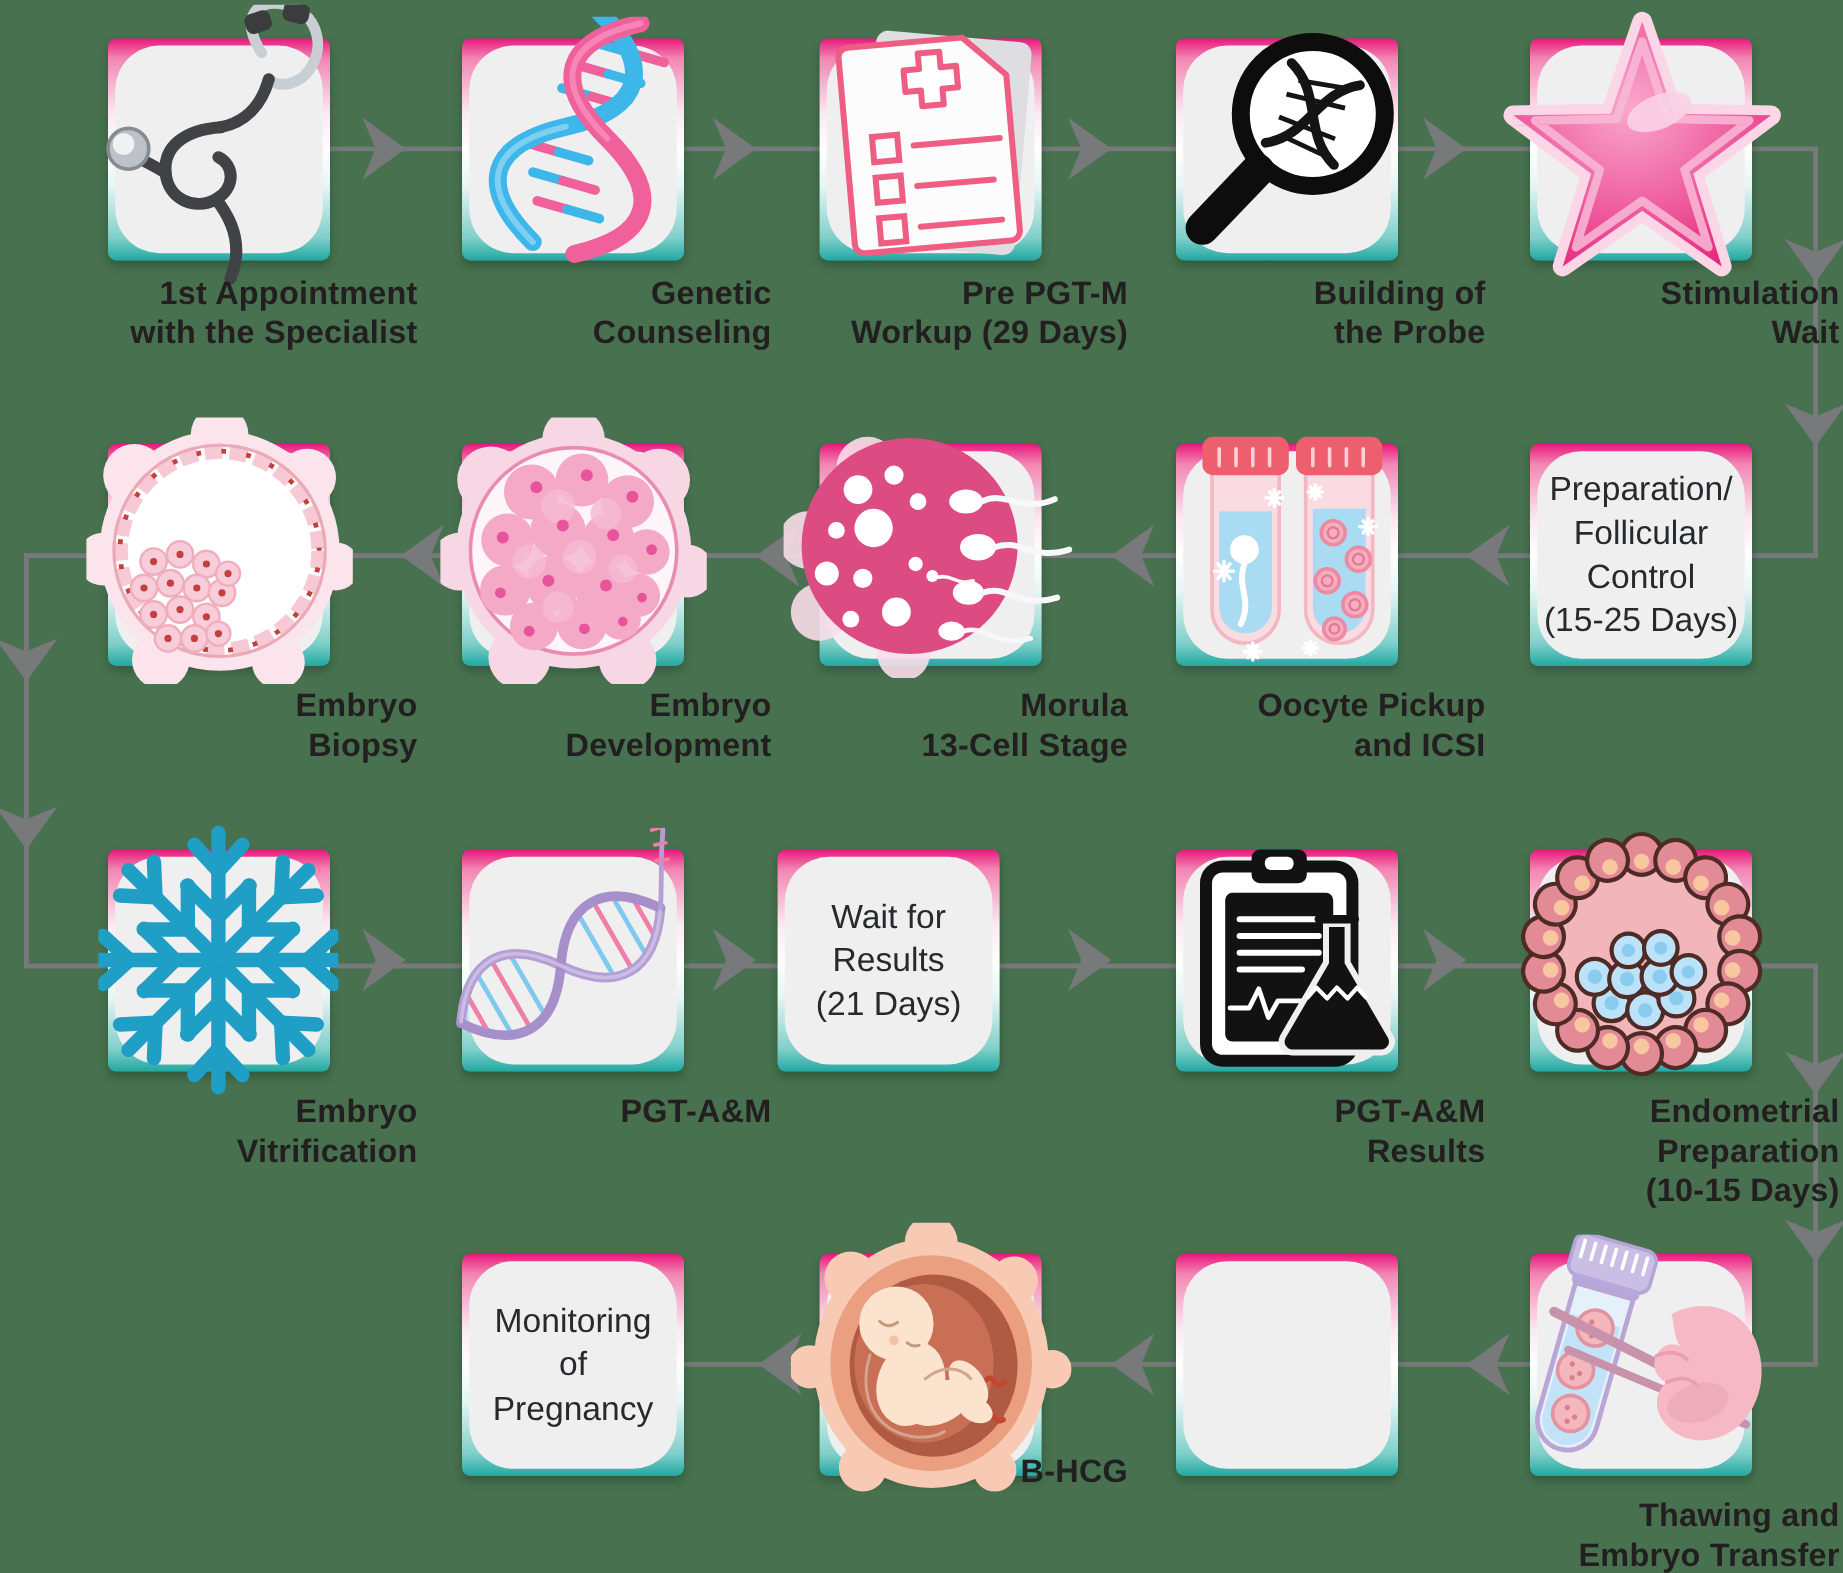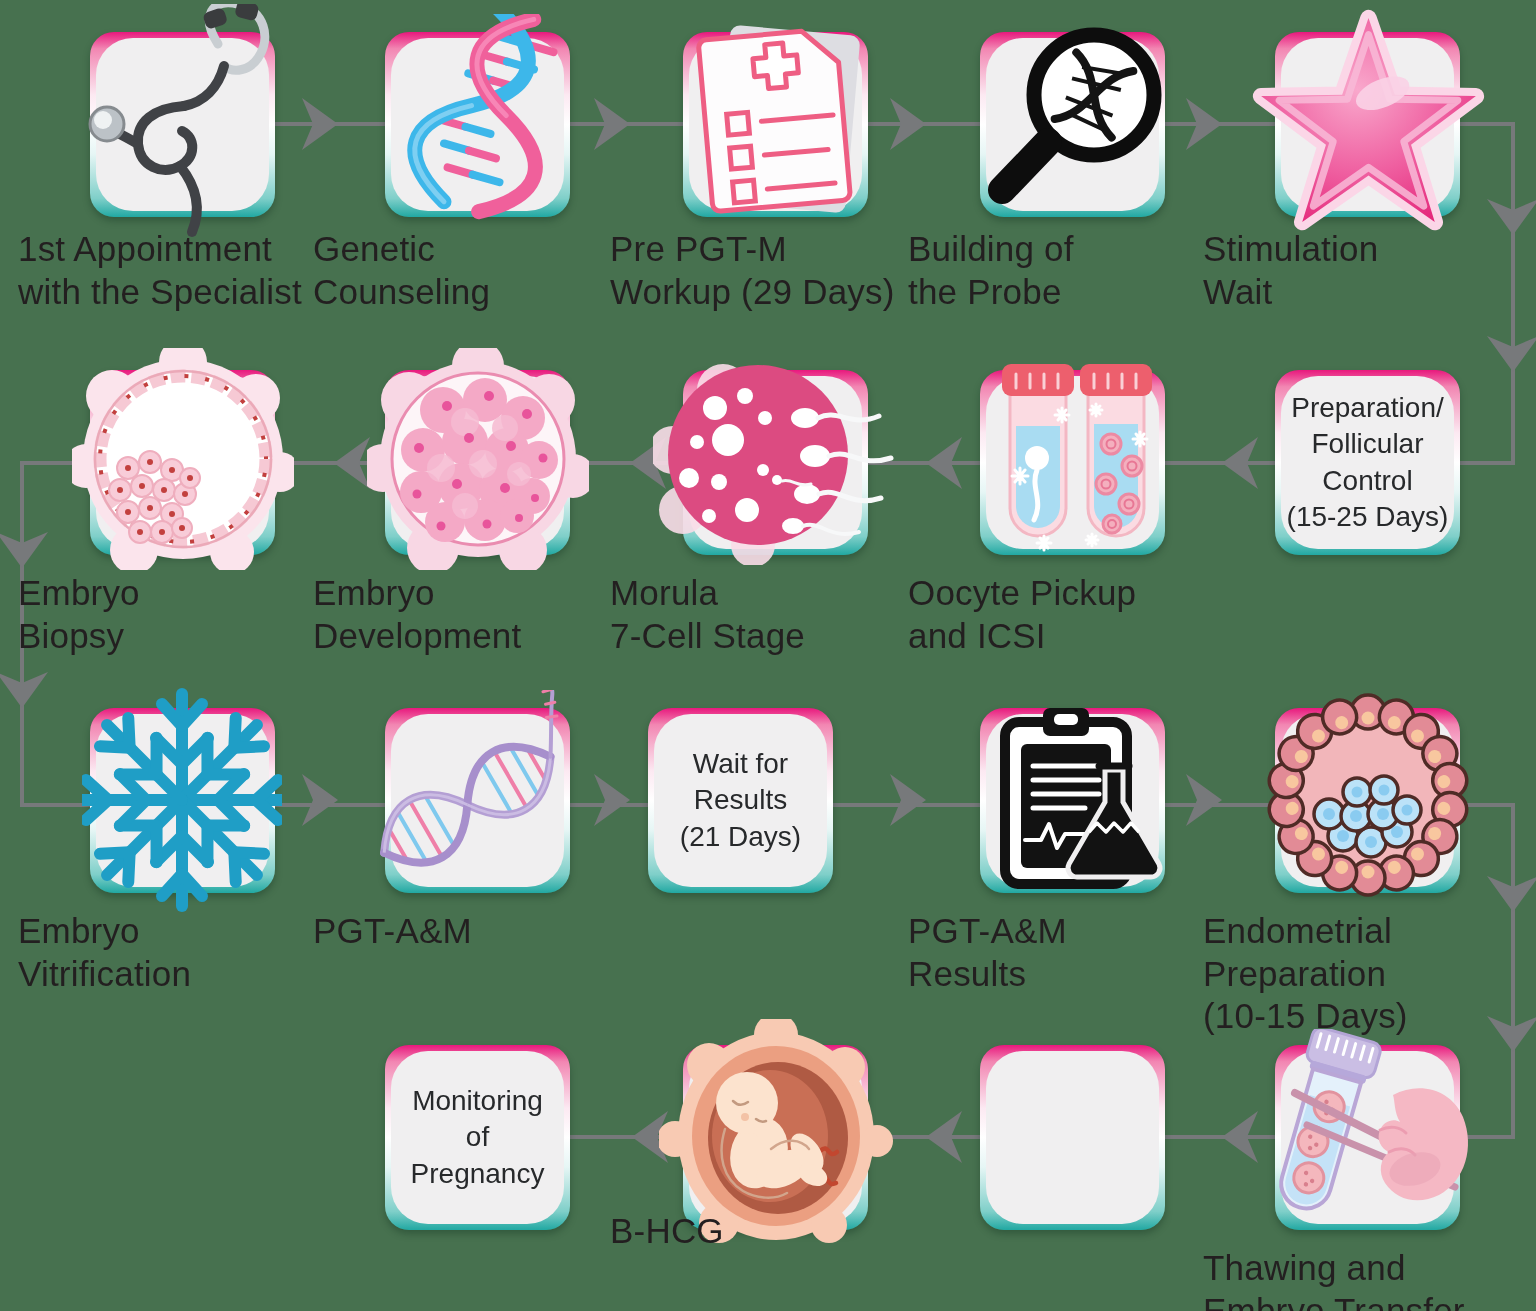--- a/index.html
+++ b/index.html
@@ -3,33 +3,33 @@
 <meta charset="utf-8">
 <style>
   html,body{margin:0;padding:0;}
   body{
     width:1536px;height:1311px;position:relative;overflow:hidden;
     background:#47714F;
     font-family:"Liberation Sans", sans-serif;
   }
   #connectors{position:absolute;left:0;top:0;z-index:1;}
   .box{
-    position:absolute;width:185px;height:185px;z-index:2;border-radius:24px;padding:6px;
+    position:absolute;width:185px;height:185px;z-index:2;border-radius:7px;padding:6px;
     box-sizing:border-box;
     background:linear-gradient(180deg,#E8187D 0%,#F286B2 9%,#FCE9F2 34%,#FFFFFF 50%,#E6F6F5 66%,#7FCFC9 90%,#21A8A2 100%);
     box-shadow:0 4px 7px rgba(15,45,30,.35);
   }
   .box-inner{
     width:173px;height:173px;border-radius:37px;background:#F0EFF0;
     position:relative;
   }
   .icon{position:absolute;z-index:3;pointer-events:none;}
   .caption{
-    position:absolute;z-index:4;width:330px;text-align:left;
-    font-weight:400;font-size:35px;line-height:1.22;color:#231F20;
+    position:absolute;z-index:4;width:330px;text-align:right;
+    font-weight:700;font-size:27px;line-height:1.22;color:#231F20;
     white-space:pre-line;letter-spacing:.2px;
   }
   .box-text{
     position:absolute;left:6px;top:6px;width:173px;height:173px;z-index:4;
     display:flex;align-items:center;justify-content:center;text-align:center;
     font-weight:400;font-size:28px;line-height:1.3;color:#27292B;white-space:pre-line;
   }
 </style>
 </head>
 <body>
@@ -239,21 +239,21 @@
       <ellipse cx="154" cy="134" rx="13" ry="10" fill="#FFFFFF"></ellipse>
       <path d="M166,134 C186,126 196,148 228,138" fill="none" stroke="#F7F8F9" stroke-width="5" stroke-linecap="round"></path>
       <ellipse cx="140" cy="166" rx="11" ry="8" fill="#FFFFFF"></ellipse>
       <path d="M150,166 C168,160 176,180 206,172" fill="none" stroke="#F7F8F9" stroke-width="4" stroke-linecap="round"></path>
       <circle cx="124" cy="120" r="5" fill="#FFFFFF"></circle>
       <path d="M129,121 C140,118 144,128 158,124" fill="none" stroke="#F7F8F9" stroke-width="3" stroke-linecap="round"></path>
     </g>
   </svg>
 </div>
 <div class="caption" style="left:610px;top:572px">Morula
-7-Cell Stage</div>
+13-Cell Stage</div>
 
 <div class="box" style="left:385px;top:370px">
   <div class="box-inner"></div>
   <svg class="icon" style="left:-18px;top:-22px" width="222" height="222" viewBox="0 0 222 222">
     <g fill="#F8D7E4">
       <circle cx="111" cy="111" r="98"></circle>
       <circle cx="111" cy="18" r="26"></circle>
         <circle cx="42" cy="52" r="28"></circle>
         <circle cx="182" cy="52" r="26"></circle>
       <circle cx="16" cy="120" r="24"></circle>

